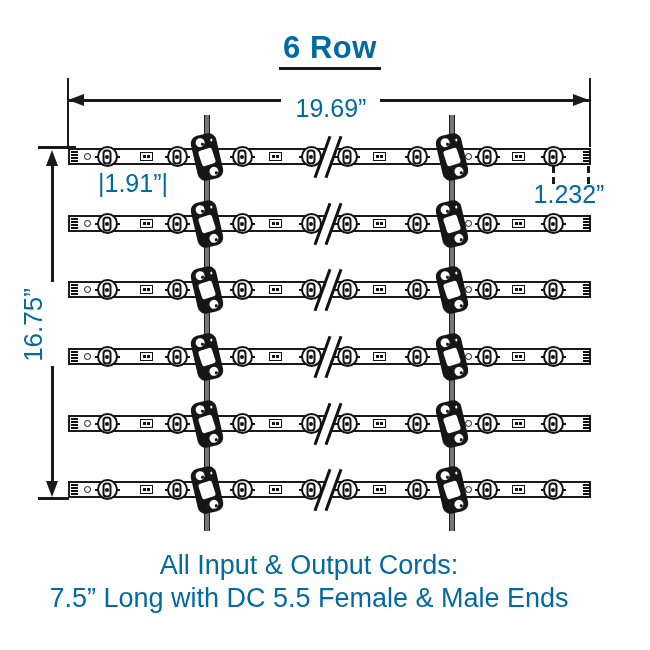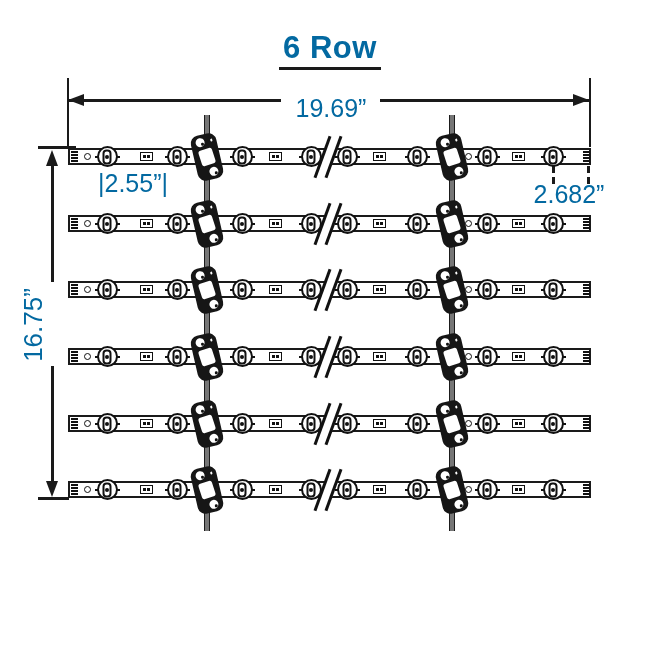--- a/index.html
+++ b/index.html
@@ -123,27 +123,27 @@
   <div class="tick tick-tl"></div>
   <div class="tick tick-bl"></div>
   <div class="vline dimh-seg1"></div>
   <div class="vline dimh-seg2"></div>
   <div class="arr arr-up"></div>
   <div class="arr arr-down"></div>
   <div class="dim-h-wrap">
     <span>16.75”</span>
   </div>
 
-  <div class="dim-label dim-pitch">|2.55”|</div>
+  <div class="dim-label dim-pitch">|1.91”|</div>
 
   <div class="tick d1a"></div>
   <div class="tick d1b"></div>
   <div class="tick d2a"></div>
   <div class="tick d2b"></div>
-  <div class="dim-label dim-end">2.682”</div>
+  <div class="dim-label dim-end">1.232”</div>
 
   <div>
       <div class="wire" style="left: 204px; top: 115px; height: 416px;"></div>
       <div class="wire" style="left: 449px; top: 115px; height: 416px;"></div>
       <div class="row" style="top: 148px;">
         <div class="strip">
           <div class="endcap" style="left: 0.5px;">
             <i></i>
             <i></i>
             <i></i>
@@ -778,13 +778,17 @@
             <i class="mini"></i>
             <i class="win"></i>
             <i class="screw s2">
               <b></b>
             </i>
           </div>
         </div>
       </div>
     </div>
 
+  <div class="footer">
+    <div>All Input &amp; Output Cords:</div>
+    <div>7.5” Long with DC 5.5 Female &amp; Male Ends</div>
+  </div>
 </div>
 
 </body></html>

